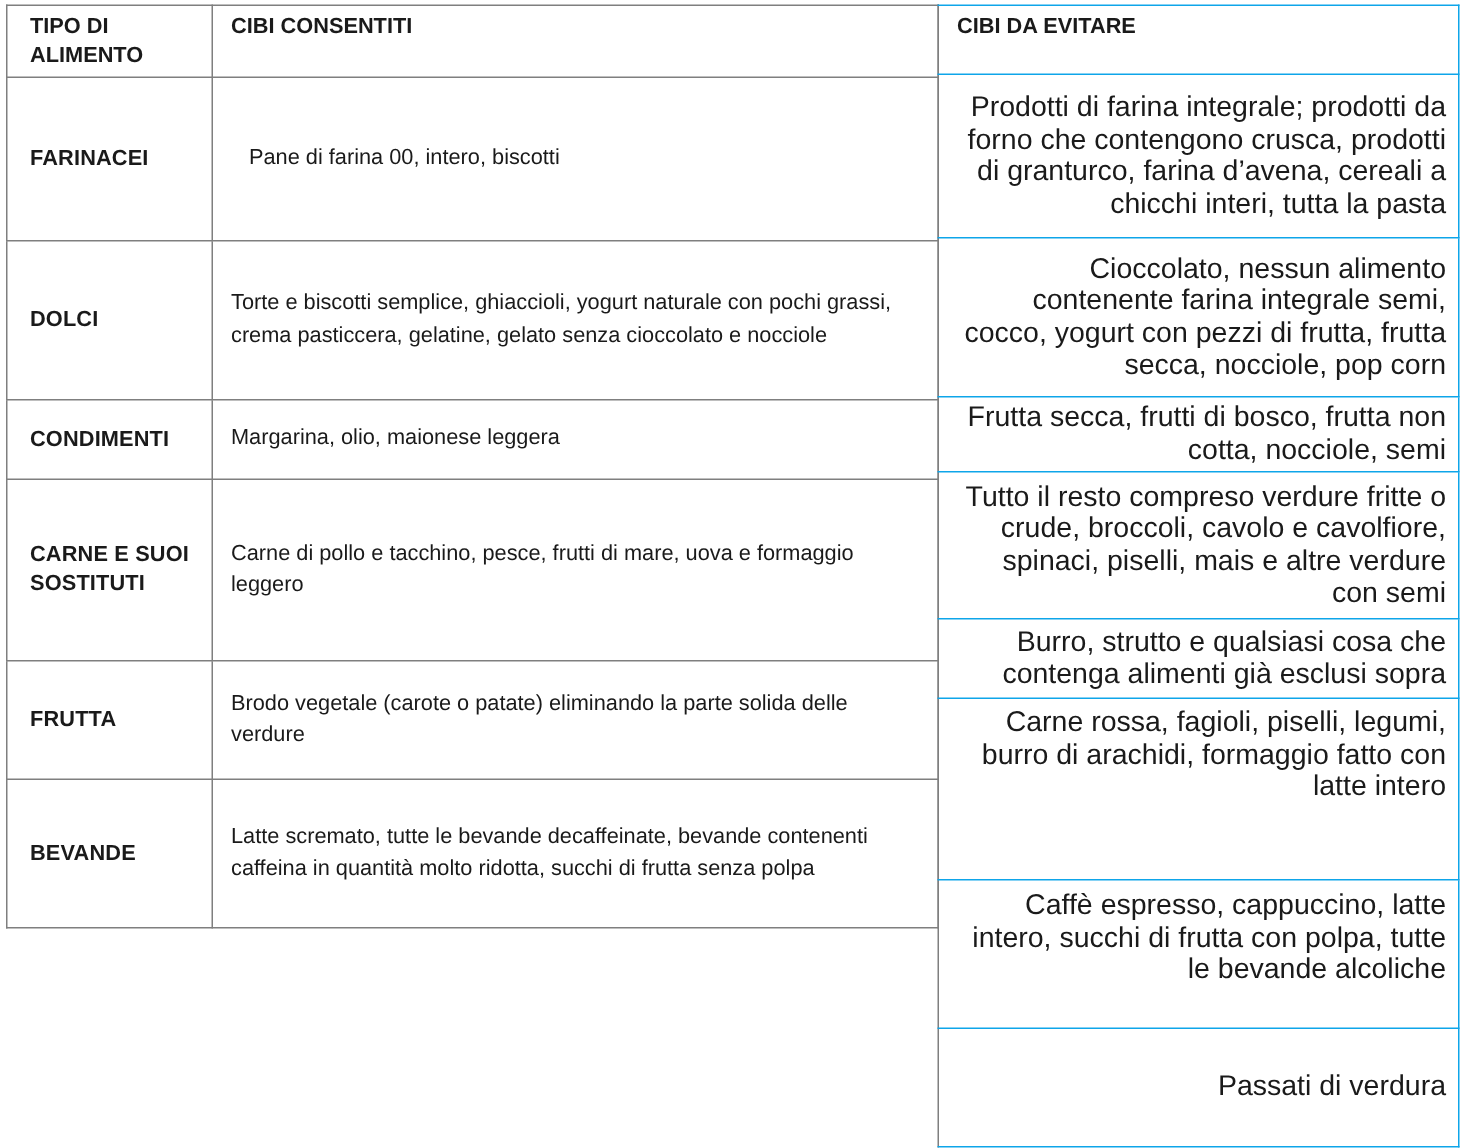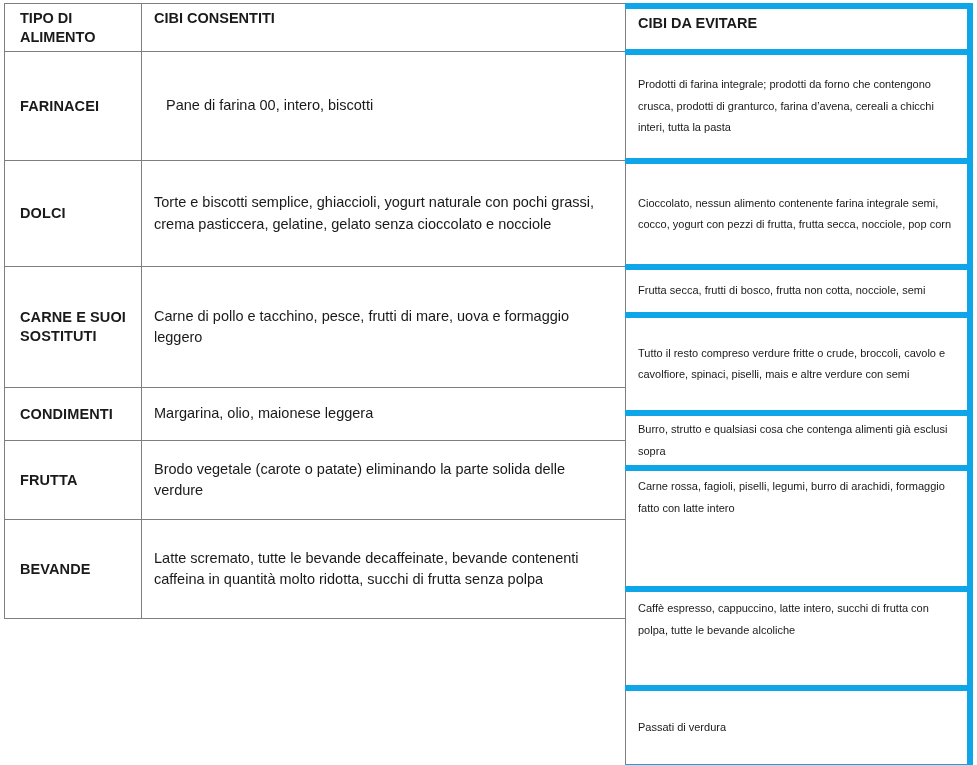--- a/index.html
+++ b/index.html
@@ -83,33 +83,34 @@
   
   .grid-right {
     position: absolute;
     left: 625px;
     top: 3px;
     width: 348px;
     border-collapse: collapse;
     table-layout: fixed;
   }
   .grid-right td {
-    border: 6px solid #0ea5e9;
+    border: 1px solid #0ea5e9;
     border-left: 1px solid #7f7f7f;
     vertical-align: middle;
     padding: 3px 8px 3px 12px;
     box-sizing: border-box;
   }
   .grid-right td.head-cell-right {
     vertical-align: top;
     padding-top: 5px;
   }
   .grid-right .body-text {
-    font-size: 11px;
+    font-size: 19px;
     line-height: 21.5px;
+    text-align: right;
   }
 </style>
 </head>
 <body>
 
 <div class="sheet">
 
   <table class="grid-left">
     <colgroup>
       <col class="col-type">
@@ -151,41 +152,41 @@
         <td>
           <div class="cell-pad-allowed">
               <div class="body-text">Torte e biscotti semplice, ghiaccioli, yogurt naturale con pochi grassi, crema pasticcera, gelatine, gelato senza cioccolato e nocciole</div>
             </div>
         </td>
       </tr>
 
 
 
       <tr>
+        <td style="height:53px">
+          <div class="cell-pad-type">
+              <div class="type-label">CONDIMENTI</div>
+            </div>
+        </td>
+        <td>
+          <div class="cell-pad-allowed">
+              <div class="body-text">Margarina, olio, maionese leggera</div>
+            </div>
+        </td>
+      </tr>
+
+      <tr>
         <td style="height:121px">
           <div class="cell-pad-type">
               <div class="type-label">CARNE E SUOI SOSTITUTI</div>
             </div>
         </td>
         <td>
           <div class="cell-pad-allowed">
               <div class="body-text">Carne di pollo e tacchino, pesce, frutti di mare, uova e formaggio leggero</div>
-            </div>
-        </td>
-      </tr>
-
-      <tr>
-        <td style="height:53px">
-          <div class="cell-pad-type">
-              <div class="type-label">CONDIMENTI</div>
-            </div>
-        </td>
-        <td>
-          <div class="cell-pad-allowed">
-              <div class="body-text">Margarina, olio, maionese leggera</div>
             </div>
         </td>
       </tr>
 
       <tr>
         <td style="height:79px">
           <div class="cell-pad-type">
               <div class="type-label">FRUTTA</div>
             </div>
         </td>

